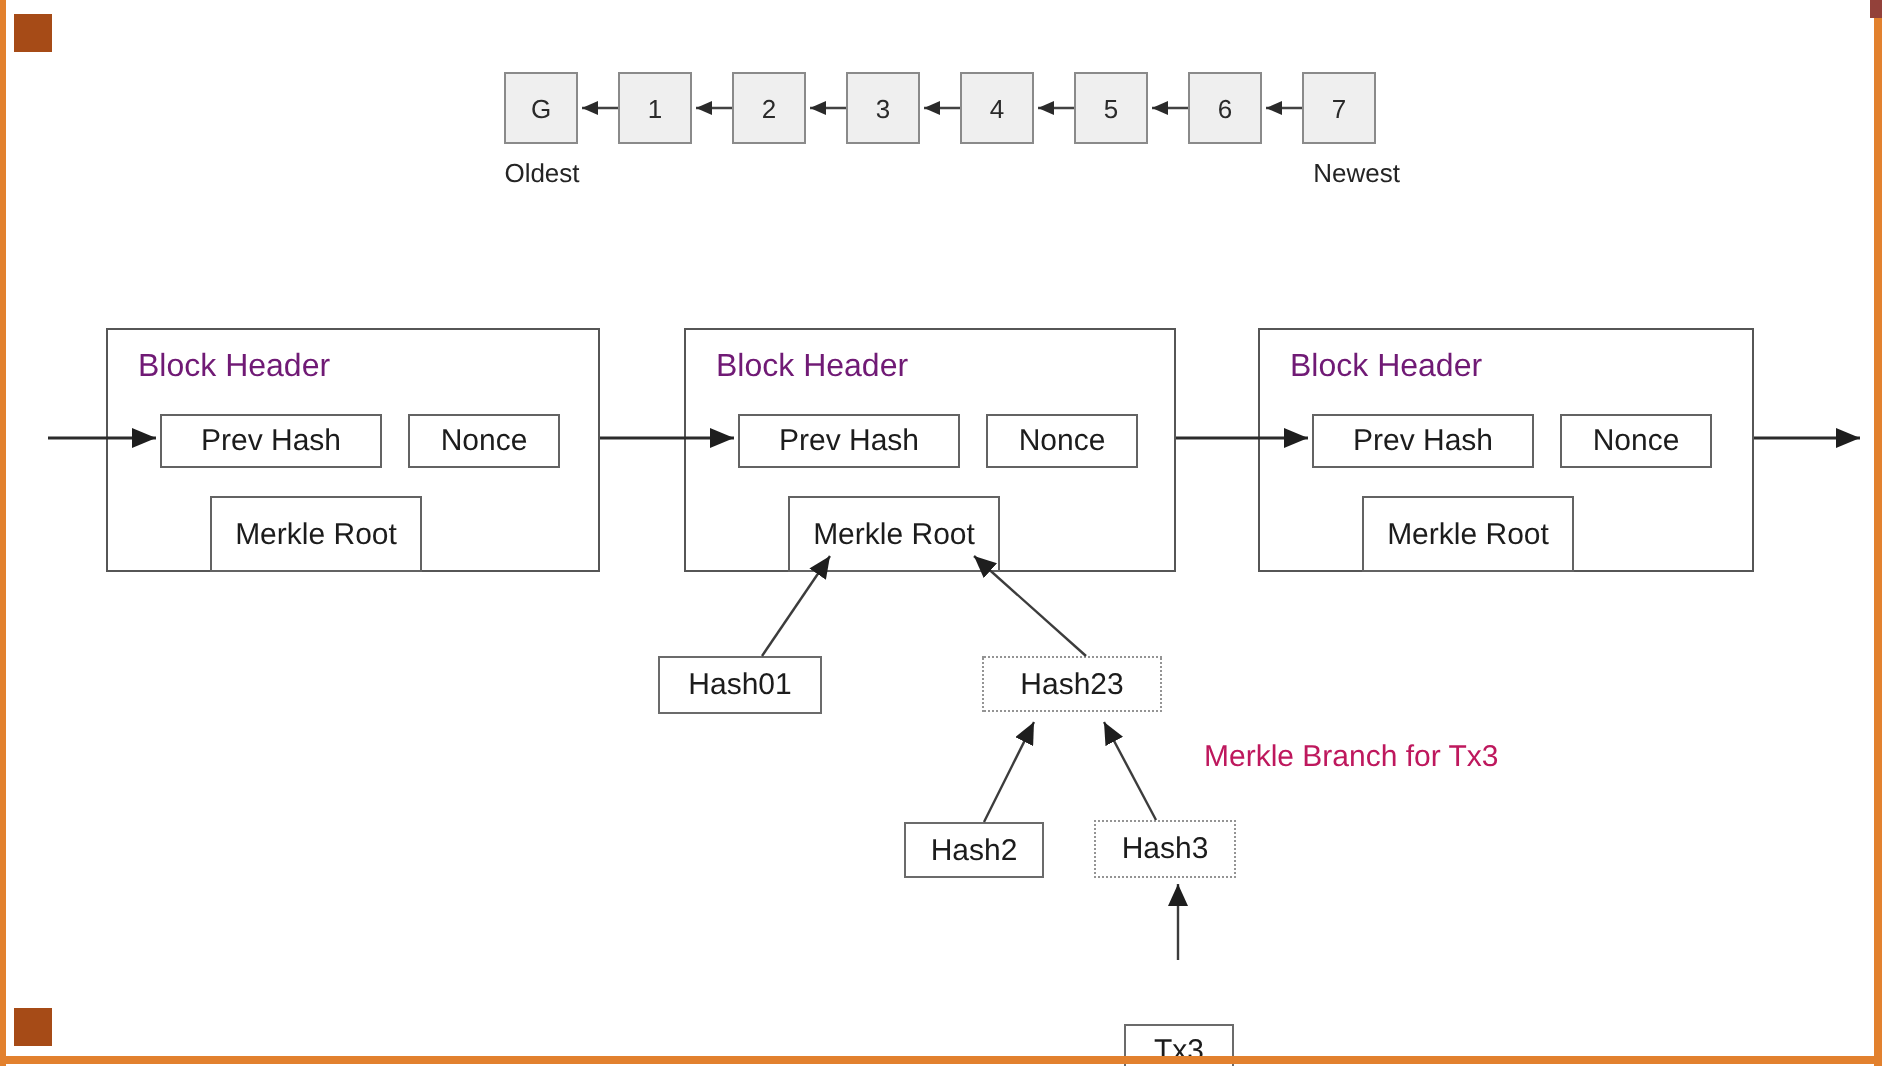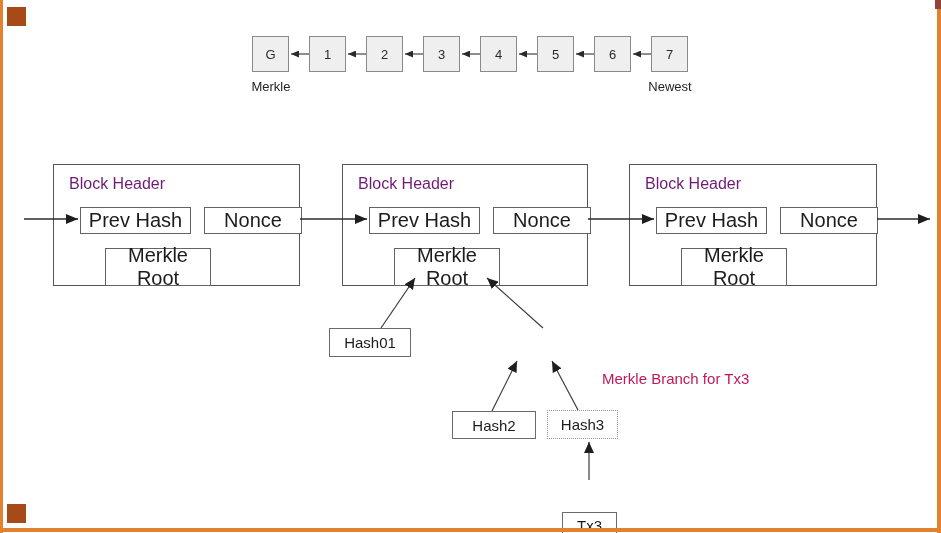--- a/index.html
+++ b/index.html
@@ -21,68 +21,68 @@
     position:absolute;top:36px;width:37px;height:36px;box-sizing:border-box;
     background:#EFEFEF;border:1px solid #8a8a8a;
     display:flex;align-items:center;justify-content:center;
     font-size:13px;color:#2a2a2a;
   }
   .chain-label{
     position:absolute;top:79px;width:60px;text-align:center;
     font-size:13px;color:#242424;
   }
   .chain-label.oldest{left:241px;}
-  .chain-label.newest{left:640px;}
+  .chain-label.newest{left:640px;text-align:right;}
   
   .block{
     position:absolute;top:164px;height:122px;box-sizing:border-box;
     border:1px solid #565656;background:transparent;
   }
   .block.b1{left:53px;width:247px;}
   .block.b2{left:342px;width:246px;}
   .block.b3{left:629px;width:248px;}
   .block-title{position:absolute;left:15px;top:10px;font-size:16px;color:#701a75;}
   .inner-box{
     position:absolute;box-sizing:border-box;border:1px solid #636363;background:#ffffff;
     display:flex;align-items:center;justify-content:center;
-    font-size:20px;color:#1c1c1c;text-align:center;
+    font-size:15px;color:#1c1c1c;text-align:center;
   }
   .inner-box.prev{left:26px;top:42px;width:111px;height:27px;}
-  .inner-box.nonce{left:150px;top:42px;width:98px;height:27px;}
+  .inner-box.nonce{left:150px;top:42px;width:76px;height:27px;}
   .inner-box.merkle{left:51px;top:83px;width:106px;height:38px;}
   
   .tree-box{
     position:absolute;box-sizing:border-box;border:1px solid #6b6b6b;background:#ffffff;
     display:flex;align-items:center;justify-content:center;
     font-size:15px;color:#1c1c1c;
   }
   .tree-box.dotted{border:1px dotted #949494;}
   .tree-box.hash01{left:329px;top:328px;width:82px;height:29px;}
   .tree-box.hash23{left:491px;top:328px;width:90px;height:28px;}
-  .tree-box.hash2{left:452px;top:411px;width:84px;height:28px;}
+  .tree-box.hash2{left:452px;top:411px;width:70px;height:28px;}
   .tree-box.hash3{left:547px;top:410px;width:71px;height:29px;}
   .tree-box.tx3{left:562px;top:480px;width:55px;height:26px;margin-top:32px;}
   .tree-caption{position:absolute;left:602px;top:370px;font-size:15px;color:#be185d;white-space:nowrap;}
   
   #arrows{position:absolute;left:0;top:0;pointer-events:none;}
 </style>
 </head>
 <body>
 
 <div id="app">
 
   <div class="chain-box" style="left:252px">G</div>
   <div class="chain-box" style="left:309px">1</div>
   <div class="chain-box" style="left:366px">2</div>
   <div class="chain-box" style="left:423px">3</div>
   <div class="chain-box" style="left:480px">4</div>
   <div class="chain-box" style="left:537px">5</div>
   <div class="chain-box" style="left:594px">6</div>
   <div class="chain-box" style="left:651px">7</div>
-  <div class="chain-label oldest">Merkle</div>
+  <div class="chain-label oldest">Oldest</div>
   <div class="chain-label newest">Newest</div>
 
   <div class="block b1">
     <div class="block-title">Block Header</div>
     <div class="inner-box prev">Prev Hash</div>
     <div class="inner-box nonce">Nonce</div>
     <div class="inner-box merkle">Merkle Root</div>
   </div>
 
   <div class="block b2">
@@ -93,20 +93,21 @@
   </div>
 
   <div class="block b3">
     <div class="block-title">Block Header</div>
     <div class="inner-box prev">Prev Hash</div>
     <div class="inner-box nonce">Nonce</div>
     <div class="inner-box merkle">Merkle Root</div>
   </div>
 
   <div class="tree-box hash01">Hash01</div>
+  <div class="tree-box dotted hash23">Hash23</div>
   <div class="tree-box hash2">Hash2</div>
   <div class="tree-box dotted hash3">Hash3</div>
   <div class="tree-box tx3">Tx3</div>
   <div class="tree-caption">Merkle Branch for Tx3</div>
 
   <svg id="arrows" width="941" height="533" viewBox="0 0 941 533">
     <defs>
       <marker id="ahL" markerUnits="userSpaceOnUse" markerWidth="12" markerHeight="10" refX="12" refY="5" orient="auto">
         <path d="M0,0 L12,5 L0,10 Z" fill="#1e1e1e"></path>
       </marker>

